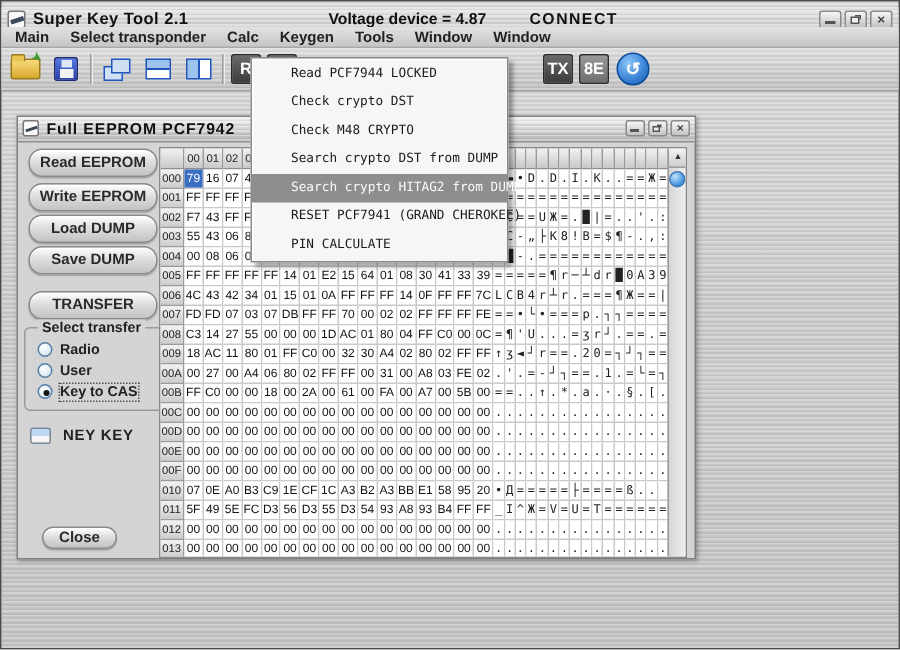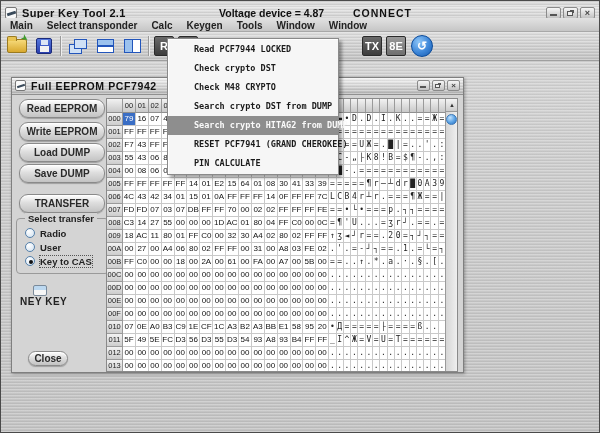--- a/index.html
+++ b/index.html
@@ -61,21 +61,21 @@
   .ic-tileh { width:17px; height:14px; border:1px solid #2255bb; background:linear-gradient(180deg,#9cc2ee 0 45%,#2255bb 45% 55%,#ffffff 55%); }
   .ic-tilev { width:17px; height:14px; border:1px solid #2255bb; background:linear-gradient(90deg,#9cc2ee 0 45%,#2255bb 45% 55%,#ffffff 55%); }
   .ic-undo { width:22px; height:22px; border-radius:50%; border:1px solid #0a4a9a; color:#fff;
     background:radial-gradient(circle at 35% 30%, #8ec6f8, #3d86d8 55%, #1558ac); 
     font-size:12px; font-weight:bold; display:flex; align-items:center; justify-content:center; }
   
   .dropdown { position:absolute; left:166px; top:37px; width:172px; z-index:50;
     background:#f6f6f6; border:1px solid #8a8a8a; padding:1px 0;
     box-shadow:inset 1px 1px 0 #ffffff, 3px 3px 3px rgba(0,0,0,.35); }
   .dd-item { height:19px; line-height:19px; padding-left:26px; font-family:"DejaVu Sans Mono", monospace;
-    font-size:8.5px; font-weight:bold; color:#1a1a1a; white-space:nowrap; }
+    font-size:8.5px; font-weight:normal; color:#1a1a1a; white-space:nowrap; }
   .dd-item.hl { background:#8e8e8e; color:#fafafa; }
   
   .eep-win { position:absolute; left:10px; top:76px; width:453px; height:296px;
     border:1px solid #7f7f7f; background:#d4d4d4; box-shadow:1px 1px 3px rgba(0,0,0,.3); }
   .eep-titlebar { position:relative; height:17px; border-bottom:1px solid #909090;
     background:repeating-linear-gradient(0deg, rgba(255,255,255,.3) 0 1px, rgba(0,0,0,.05) 1px 2px, rgba(255,255,255,0) 2px 3px),
       linear-gradient(180deg,#f2f2f2,#b6b6b6); }
   .eep-icon { position:absolute; left:3px; top:2px; width:11px; height:11px; background:#fafafa;
     border:1px solid #777; border-radius:2px; }
   .eep-icon::after { content:""; position:absolute; left:1px; top:4px; width:8px; height:2px; background:#3a4a5a; transform:rotate(-18deg); }
@@ -95,25 +95,25 @@
   .groupbox { position:absolute; left:4px; top:123px; width:93px; height:56px;
     border:1px solid #9a9a9a; border-radius:4px; }
   .groupbox-label { position:absolute; left:8px; top:-6px; padding:0 3px; background:#d4d4d4;
     font-size:9.5px; font-weight:bold; color:#222; }
   .radio-row { position:absolute; left:8px; height:12px; display:flex; align-items:center; }
   .radio-dot { width:10px; height:10px; border-radius:50%; border:1px solid #5580aa;
     background:radial-gradient(circle at 35% 30%, #ffffff, #cfe0f0); position:relative; margin-right:5px; }
   .radio-dot.sel::after { content:""; position:absolute; left:3px; top:3px; width:4px; height:4px; border-radius:50%; background:#111; }
   .radio-label { font-size:9.5px; font-weight:bold; color:#222; white-space:nowrap; }
   .radio-label.sel { outline:1px dotted #555; }
-  .neykey { position:absolute; left:8px; top:190px; display:flex; align-items:center;flex-direction:column; }
+  .neykey { position:absolute; left:8px; top:190px; display:flex; align-items:center; }
   .neykey-icon { width:14px; height:11px; border:1px solid #7a8a9a; border-radius:2px;
     background:linear-gradient(180deg,#bcd8f0 0 50%, #f6f6f6 50%); margin-right:8px; }
   .neykey-label { font-size:10px; font-weight:bold; color:#222; letter-spacing:.5px; }
-  .close-btn { position:absolute; left:16px; top:256px; width:40px; height:15px; border-radius:8px;
+  .close-btn { position:absolute; left:16px; top:256px; width:50px; height:15px; border-radius:8px;
     border:1px solid #8a8a8a; background:linear-gradient(180deg,#ffffff,#dedede 45%,#c3c3c3);
     box-shadow:inset 0 1px 0 #fff, 0 1px 1px rgba(0,0,0,.25);
     font-size:10px; font-weight:bold; color:#2a2a2a; text-align:center; line-height:14px; }
   
   .hexgrid { position:absolute; left:94px; top:3px; width:352px; height:274px;
     border:1px solid #8a8a8a; background:#fff; overflow:hidden; }
   .hg-row { display:flex; height:13px; }
   .hg-row.header { height:14px; }
   .hcell { flex:none; font-size:8px; text-align:center; line-height:12px; color:#111;
     border-right:1px solid #c9c9c9; border-bottom:1px solid #c9c9c9; overflow:hidden; }

